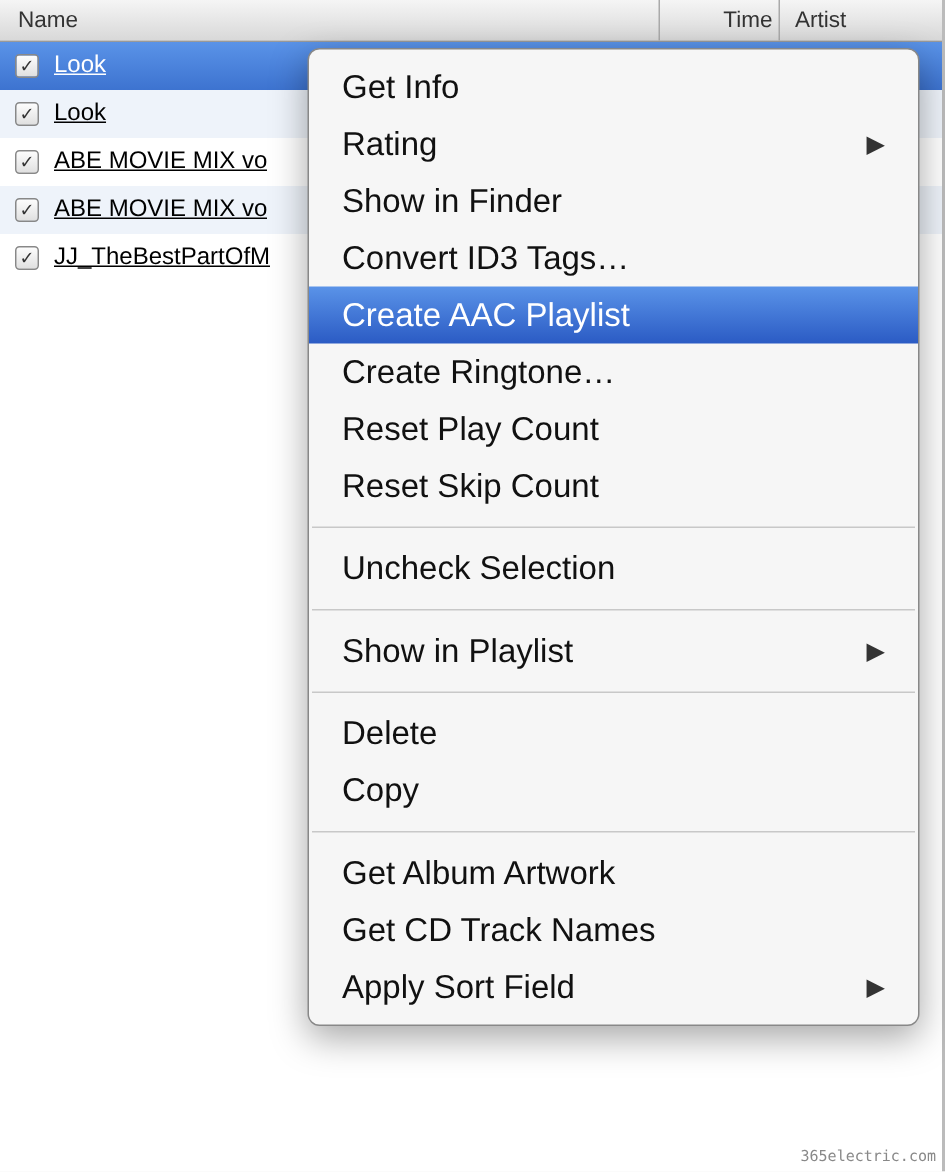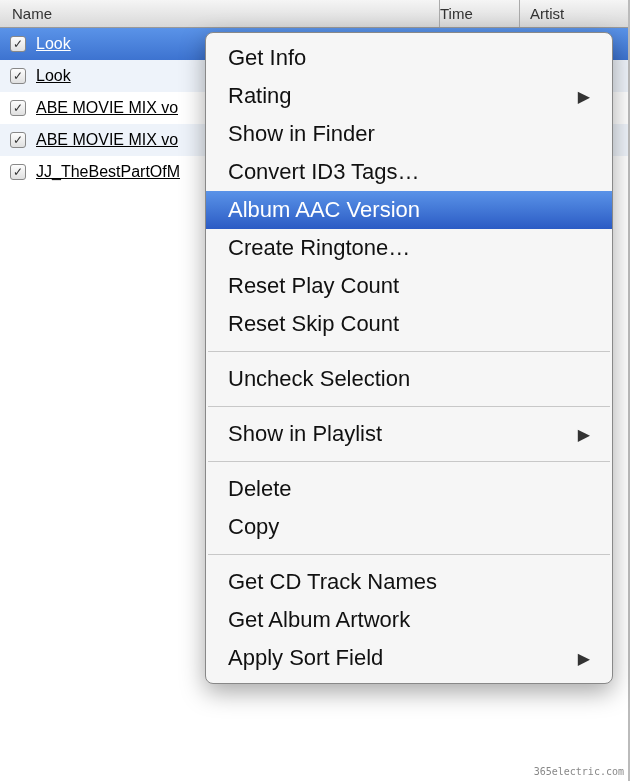--- a/index.html
+++ b/index.html
@@ -26,21 +26,22 @@
       font-weight: normal;
       color: #333;
     }
     .col-name {
       flex: 1;
       padding-left: 12px;
       border-right: 1px solid #aaa;
     }
     .col-time {
       width: 80px;
-      padding-right: 17px;
+      text-align: right;
+      padding-right: 4px;
       border-right: 1px solid #aaa;
     }
     .col-artist {
       width: 110px;
       padding-left: 10px;
     }
     .track-list {
       position: relative;
     }
     .track-row {
@@ -203,21 +204,21 @@
     <span>Rating</span>
     <span class="submenu-arrow">▶</span>
   </div>
   <div class="menu-item">
     <span>Show in Finder</span>
   </div>
   <div class="menu-item">
     <span>Convert ID3 Tags…</span>
   </div>
   <div class="menu-item highlighted">
-    <span>Album AAC Version</span>
+    <span>Create AAC Playlist</span>
   </div>
   <div class="menu-item">
     <span>Create Ringtone…</span>
   </div>
   <div class="menu-item">
     <span>Reset Play Count</span>
   </div>
   <div class="menu-item">
     <span>Reset Skip Count</span>
   </div>
@@ -232,24 +233,24 @@
   </div>
   <div class="menu-separator"></div>
   <div class="menu-item">
     <span>Delete</span>
   </div>
   <div class="menu-item">
     <span>Copy</span>
   </div>
   <div class="menu-separator"></div>
   <div class="menu-item">
+    <span>Get Album Artwork</span>
+  </div>
+  <div class="menu-item">
     <span>Get CD Track Names</span>
-  </div>
-  <div class="menu-item">
-    <span>Get Album Artwork</span>
   </div>
   <div class="menu-item">
     <span>Apply Sort Field</span>
     <span class="submenu-arrow">▶</span>
   </div>
 </div>
 
 <div class="right-edge"></div>
 
 <div class="watermark">365electric.com</div>

